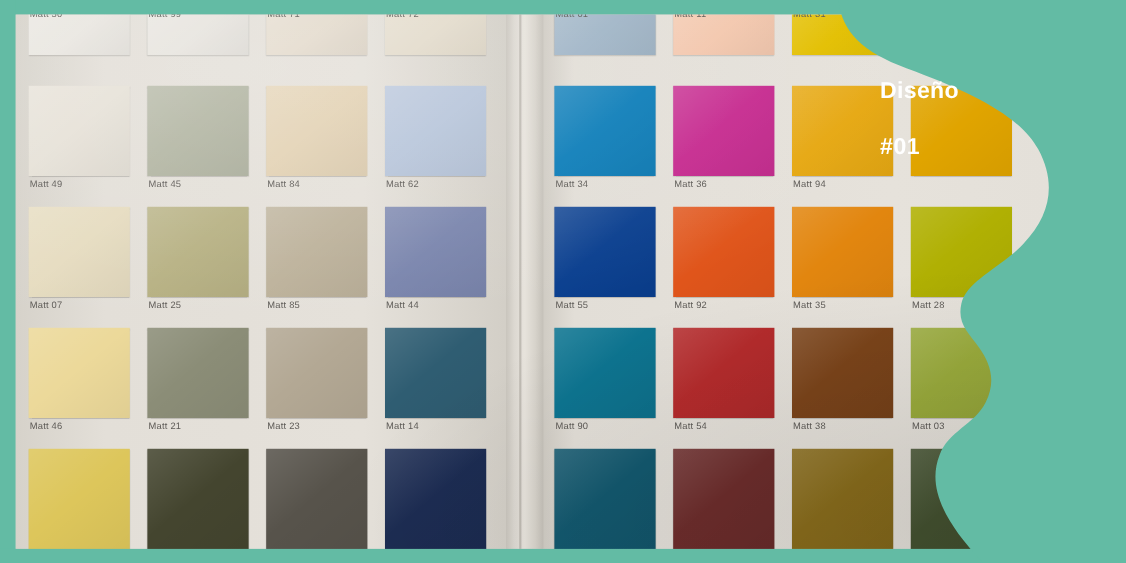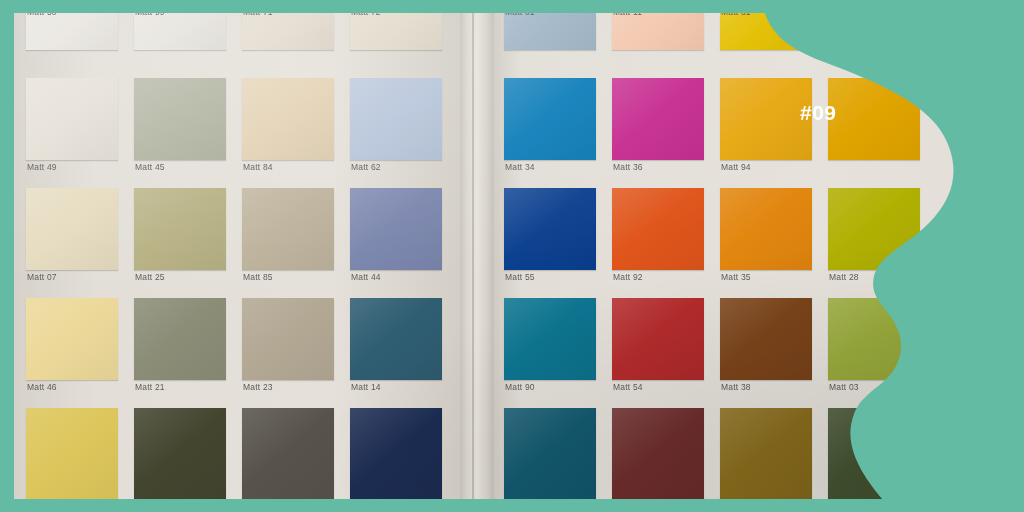--- a/index.html
+++ b/index.html
@@ -324,16 +324,17 @@
         C202,346 196,330 186,316
         C176,302 166,294 170,276
         C175,255 205,244 226,222
         C252,195 256,166 240,136
         C224,106 180,84 120,62
         C80,47 62,30 58,0 Z"></path>
     </svg>
   </div>
 
   <div id="caption">
-    <div class="t2">#09</div>
+    <div class="t1">Diseño</div>
+    <div class="t2">#01</div>
   </div>
 
 </div>
 
 </body></html>

